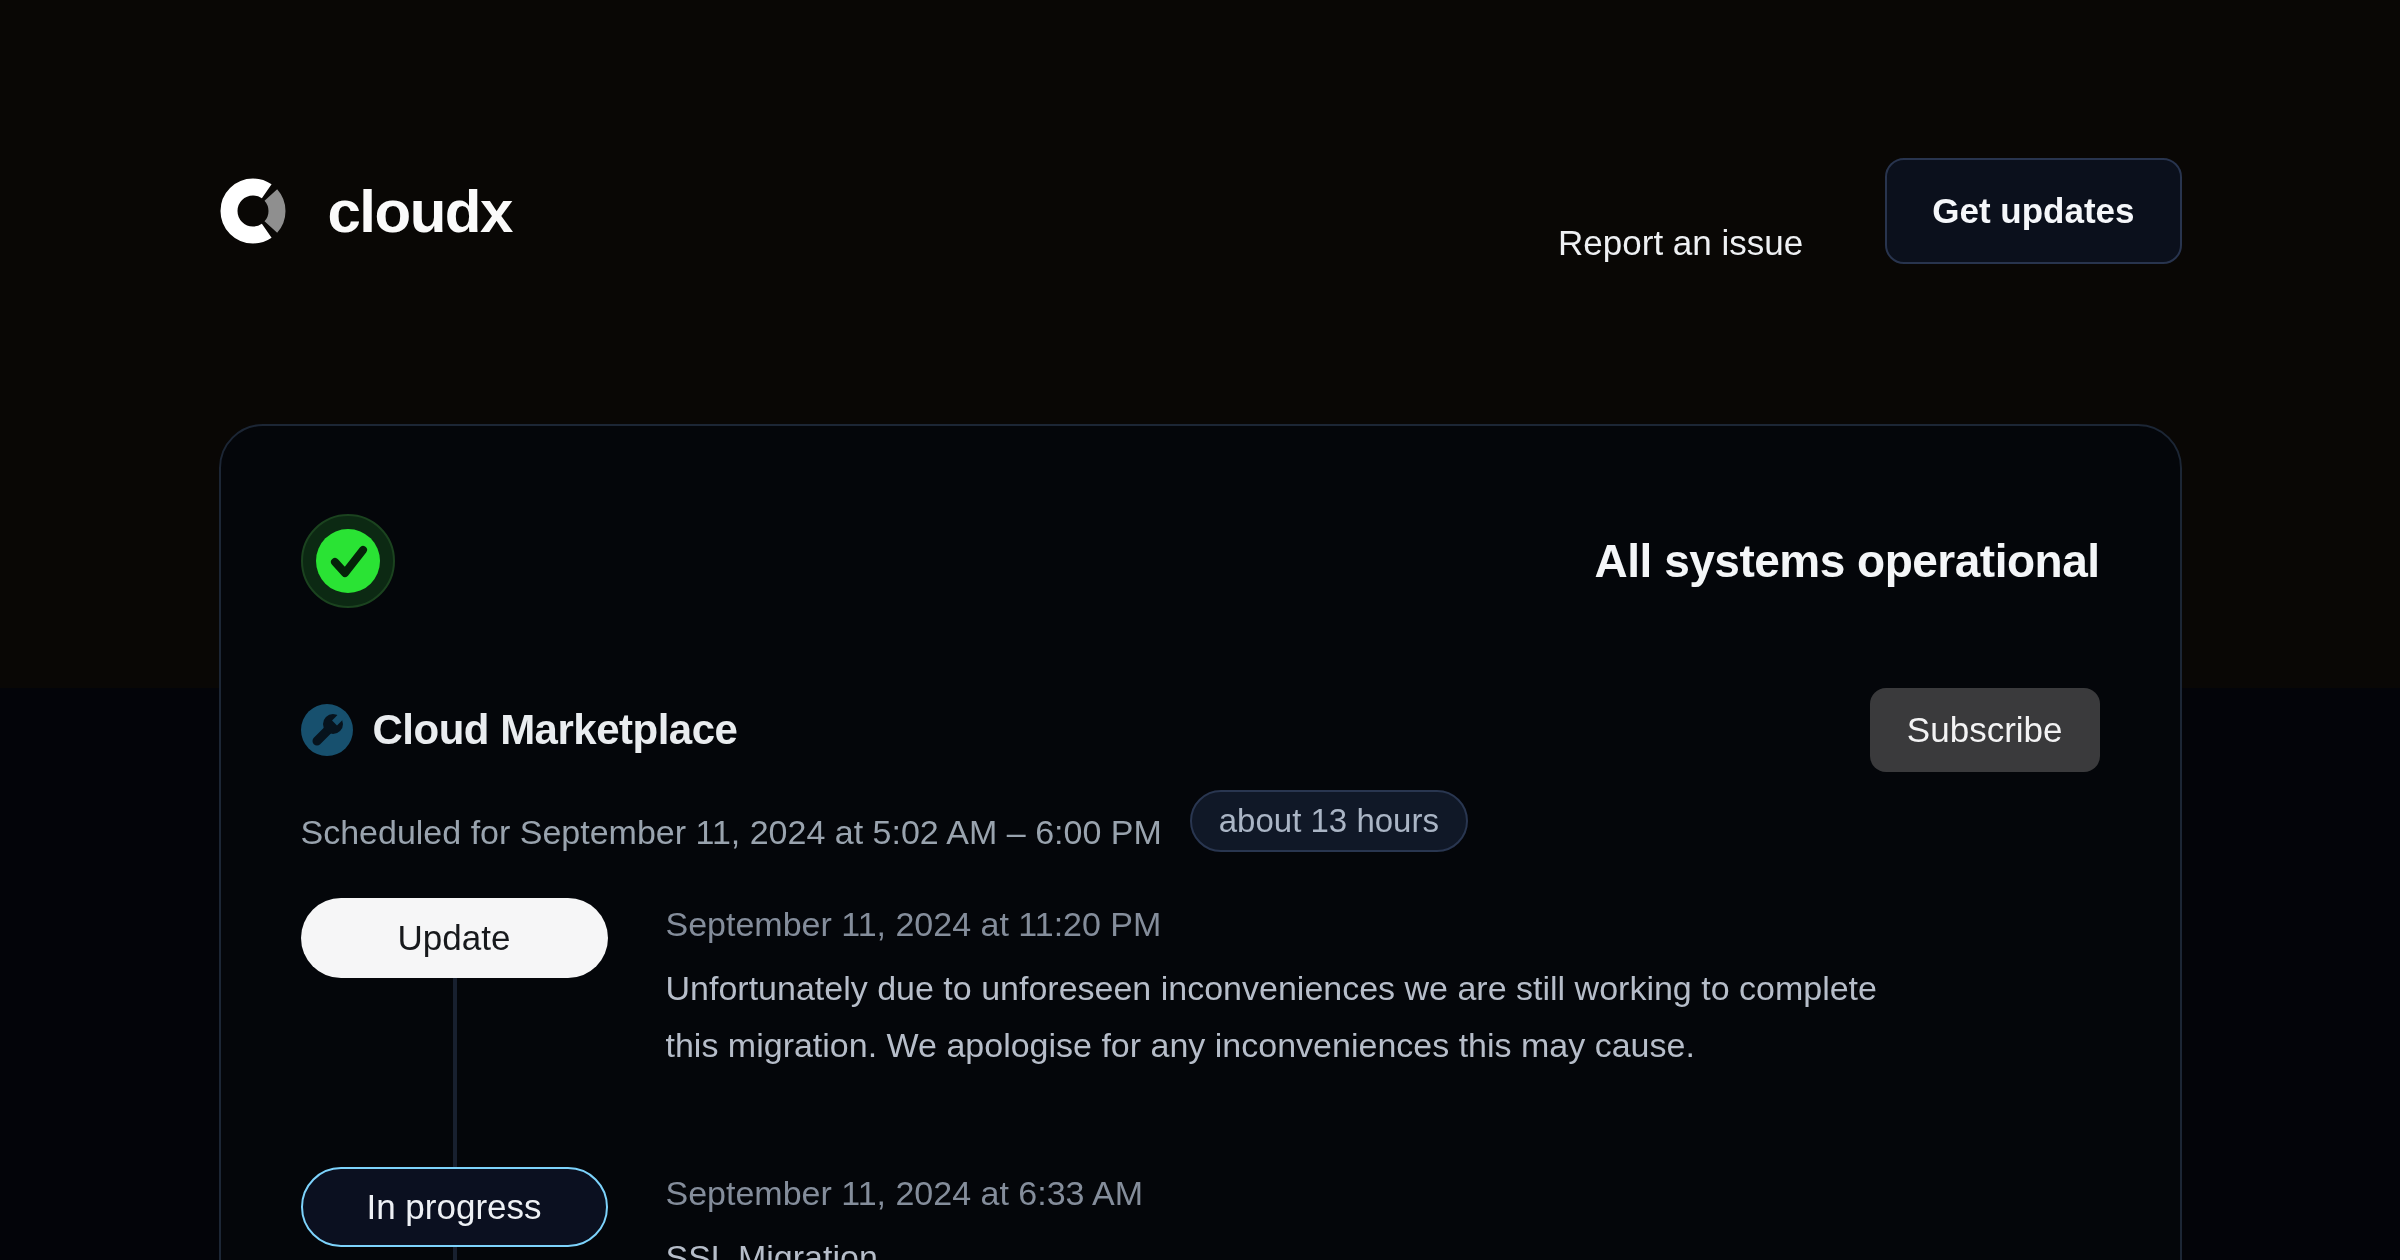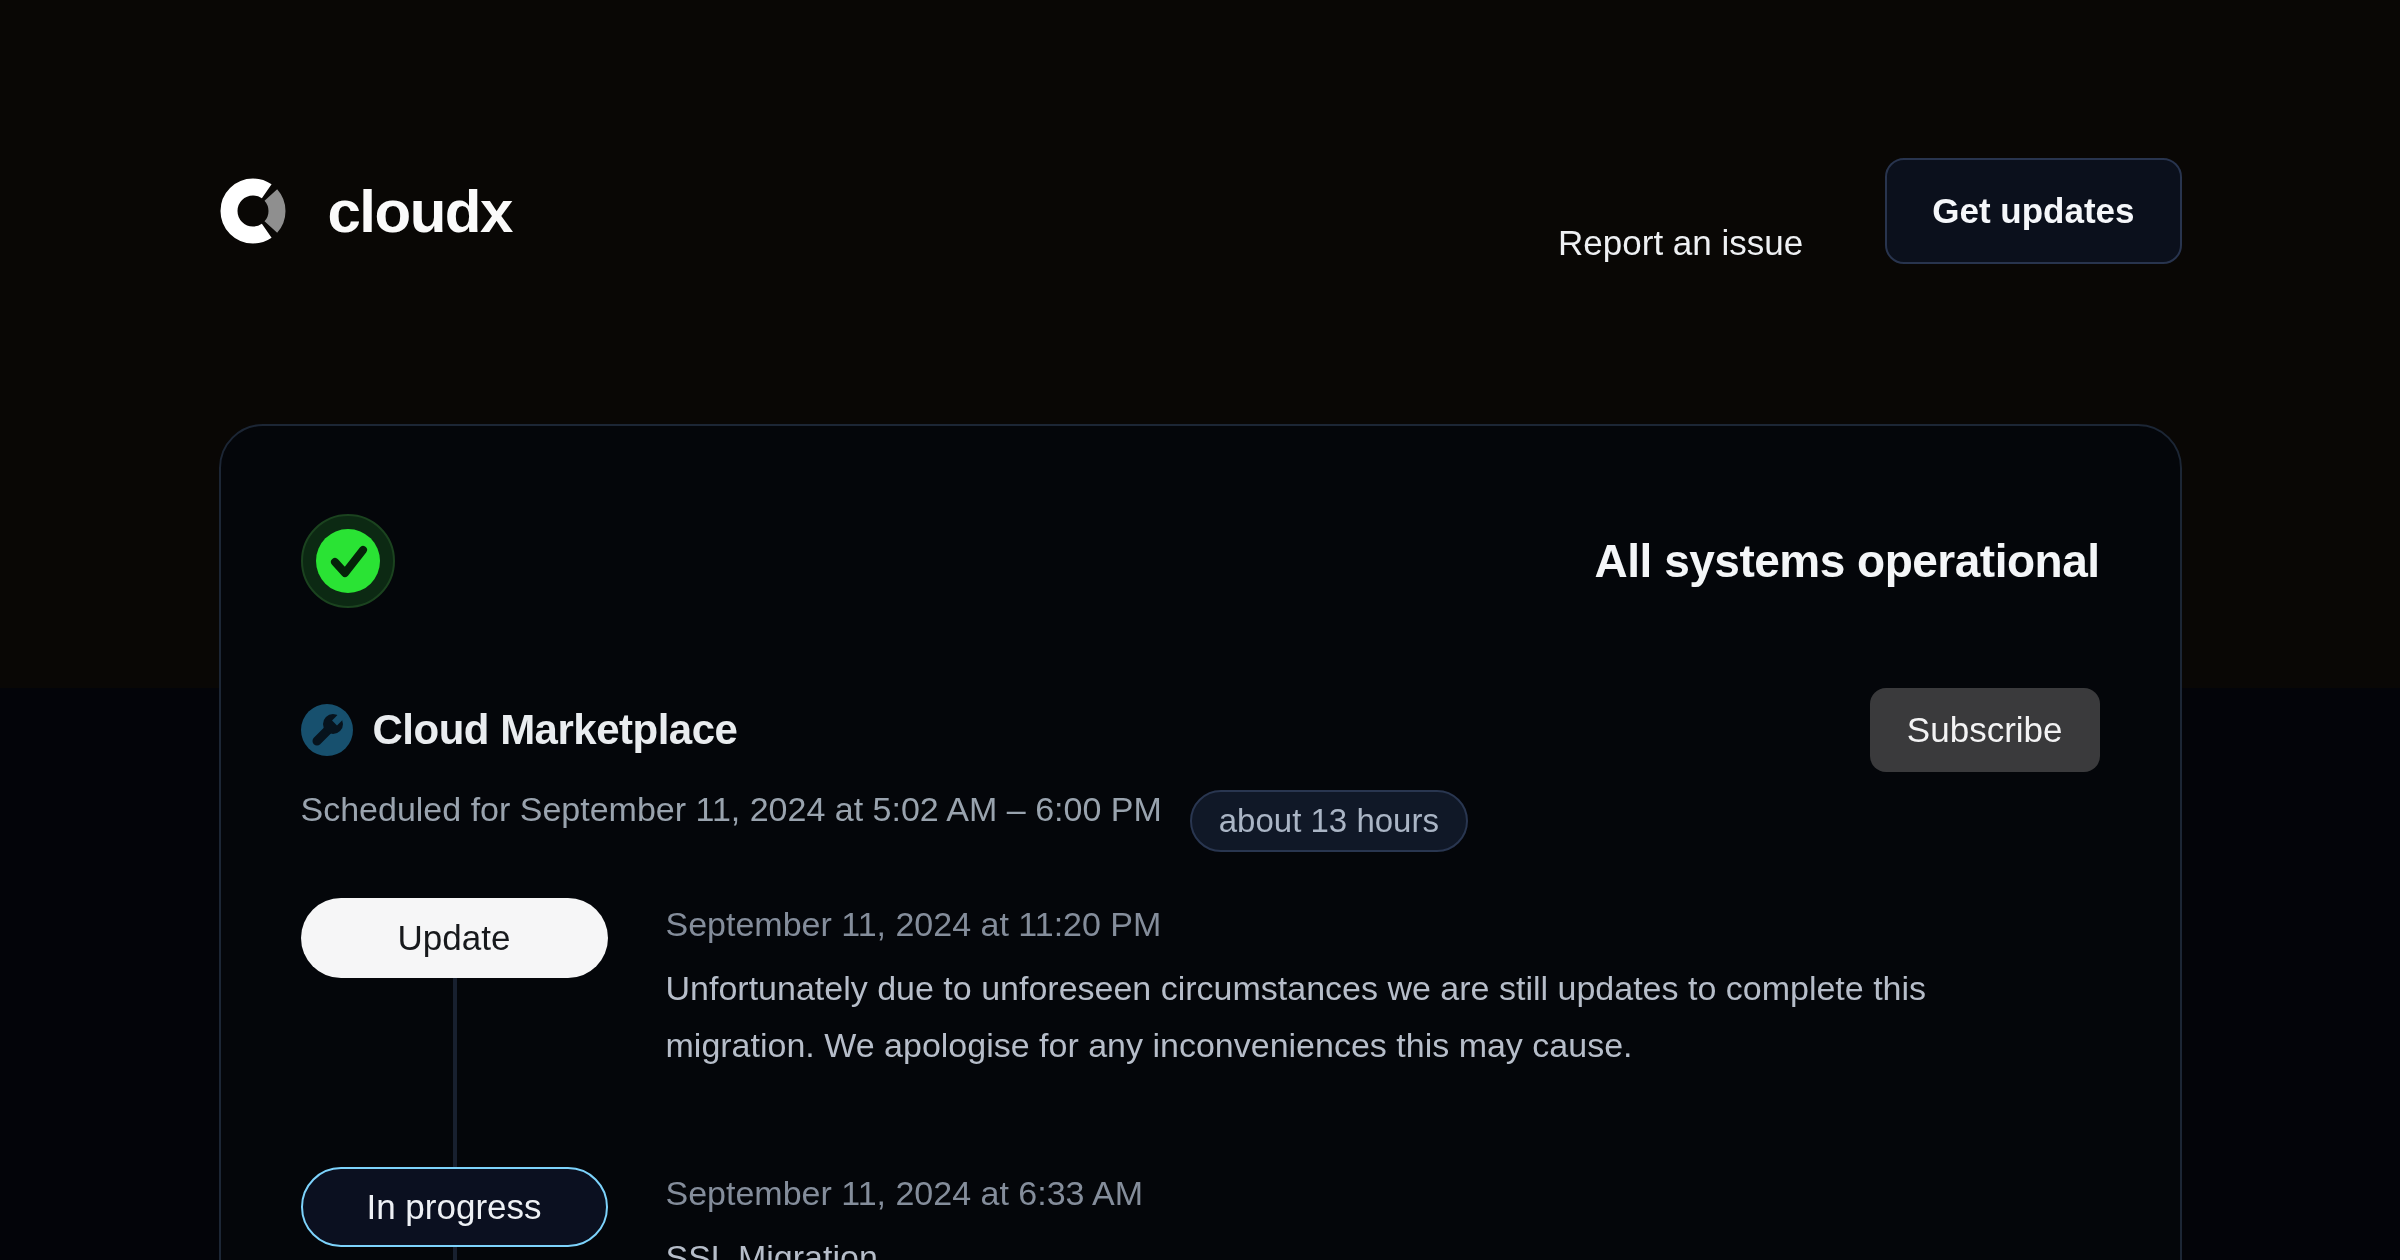--- a/index.html
+++ b/index.html
@@ -115,21 +115,21 @@
     border: none;
     border-radius: 16px;
     padding: 22px 37px;
     cursor: pointer;
   }
 
   
   .schedule-row {
     margin-top: 18px;
     display: flex;
-    align-items: flex-start;
+    align-items: flex-end;
     gap: 28px;
   }
   .schedule-text { font-size: 34px; color: #99a3ae; }
   .duration-badge {
     font-size: 33px;
     color: #aab5c5;
     background: #101827;
     border: 2px solid #293650;
     border-radius: 999px;
     padding: 10px 27px;
@@ -223,21 +223,21 @@
       <span class="duration-badge">about 13 hours</span>
     </div>
 
     <div class="timeline">
       <div class="timeline-line"></div>
 
       <div class="timeline-item">
         <div class="pill pill-update">Update</div>
         <div class="item-body">
           <div class="item-timestamp">September 11, 2024 at 11:20 PM</div>
-          <div class="item-message">Unfortunately due to unforeseen circumstances we are still updates to complete this migration. We apologise for any inconveniences this may cause.</div>
+          <div class="item-message">Unfortunately due to unforeseen inconveniences we are still working to complete this migration. We apologise for any inconveniences this may cause.</div>
         </div>
       </div>
 
       <div class="timeline-item">
         <div class="pill pill-progress">In progress</div>
         <div class="item-body">
           <div class="item-timestamp">September 11, 2024 at 6:33 AM</div>
           <div class="item-message">SSL Migration</div>
         </div>
       </div>

